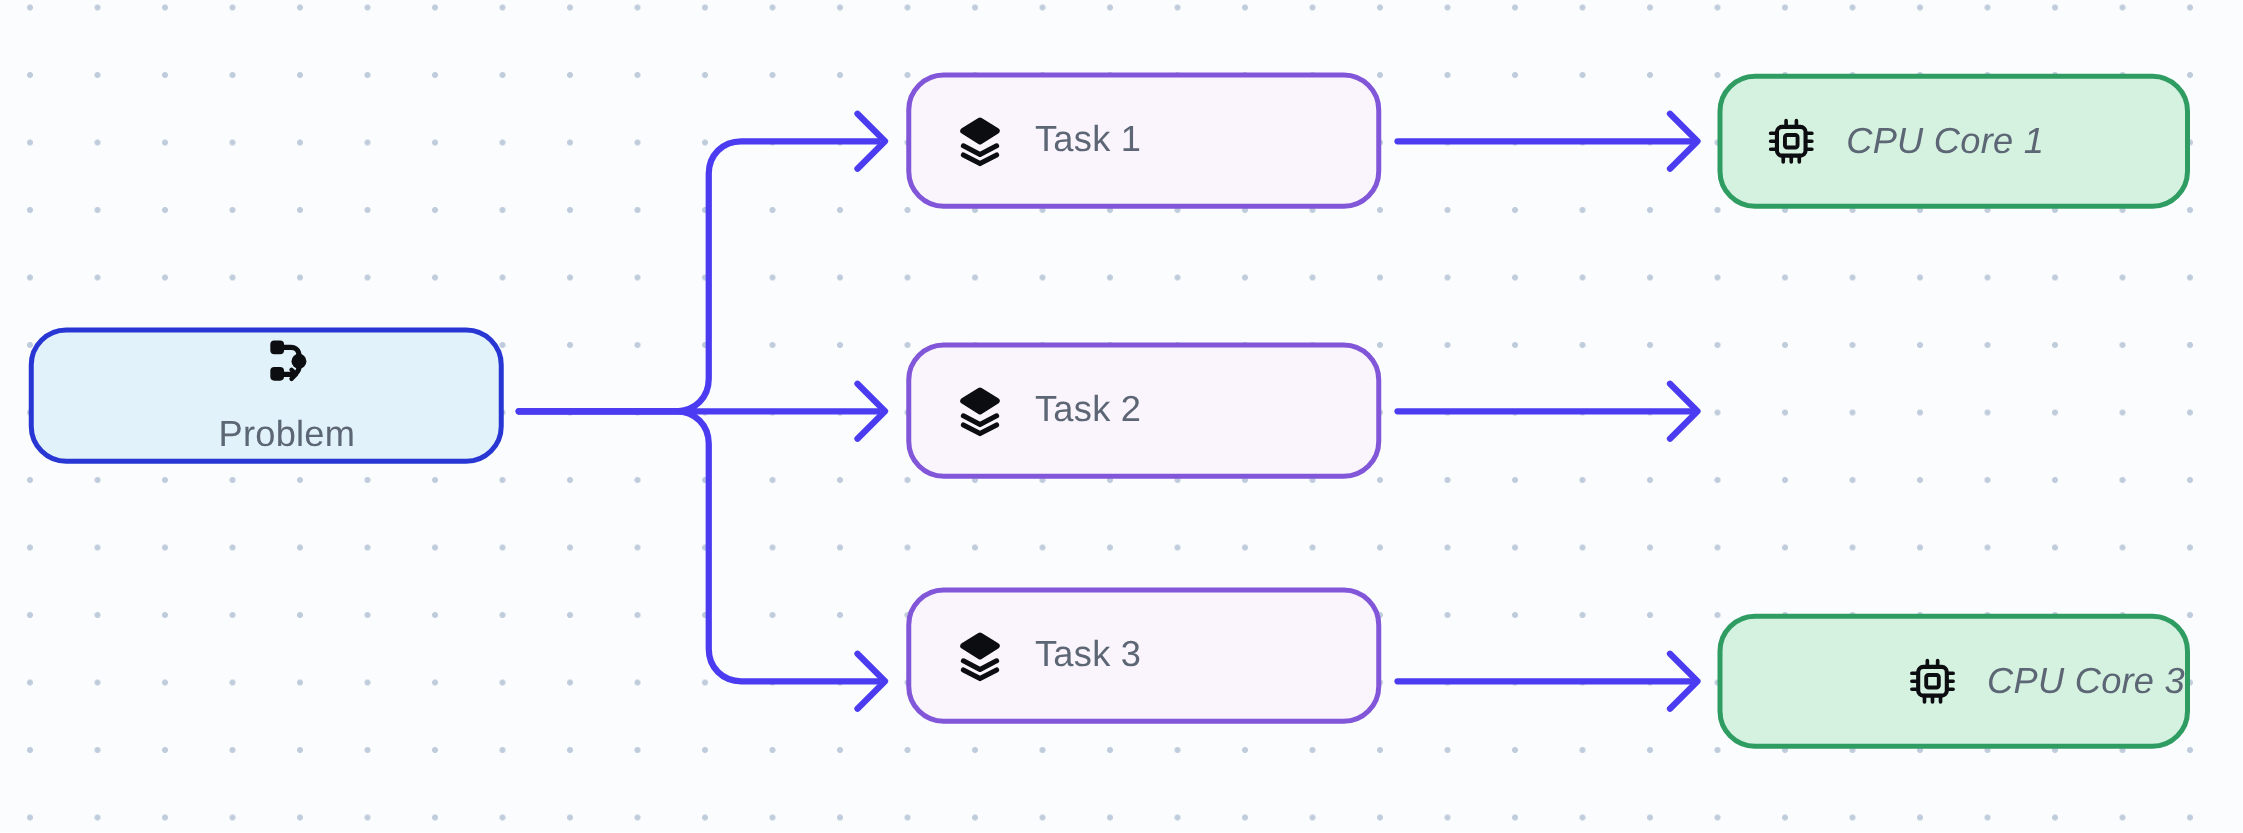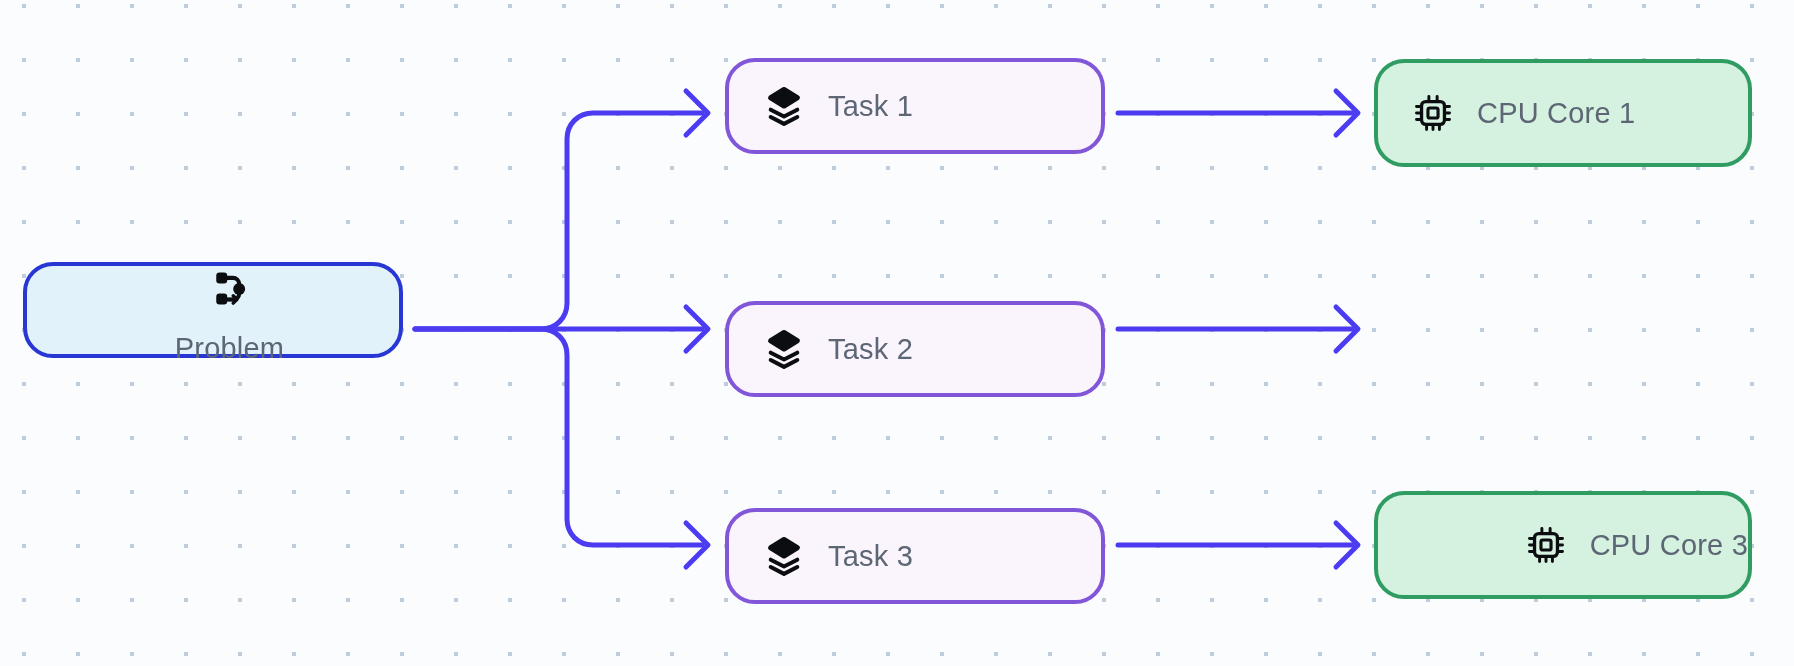--- a/index.html
+++ b/index.html
@@ -6,29 +6,29 @@
   .canvas{
     position:relative;width:1794px;height:666px;overflow:hidden;
     background-color:#fbfcfe;
     background-image:radial-gradient(circle,#bfccdb 2.2px,transparent 2.5px);
     background-size:54px 54px;background-position:-3px -21px;
     font-family:"Liberation Sans",sans-serif;
   }
   .edge-layer{position:absolute;left:0;top:0;width:1794px;height:666px;}
   .edge{stroke:#4b3bf1;stroke-width:5;fill:none;stroke-linecap:round;stroke-linejoin:round;}
   .node{
-    position:absolute;width:380px;height:96px;box-sizing:border-box;
+    position:absolute;width:380px;height:109px;box-sizing:border-box;
     border:4px solid;border-radius:30px;
     display:flex;align-items:center;padding-left:33px;gap:22px;
   }
   .node .label{font-size:29px;font-weight:400;color:#5c6674;letter-spacing:.2px;white-space:nowrap;}
   .node-problem{left:23px;top:262px;background:#e1f2fa;border-color:#2837d3;flex-direction:column;}
   .node-task{left:725px;background:#faf4fd;border-color:#8156d8;}
-  .node-cpu{left:1374px;background:#d5f1df;border-color:#2f9c62;width:378px;height:108px;}
-  .trow1{top:58px;}.trow2{top:274px;margin-top:27px;}.trow3{top:508px;text-align:center;}
+  .node-cpu{left:1374px;background:#d5f1df;border-color:#2f9c62;width:378px;height:108px;font-style:italic;}
+  .trow1{top:58px;}.trow2{top:274px;}.trow3{top:470px;text-align:center;}
   .crow1{top:59px;}.crow2{top:275px;}.crow3{top:491px;justify-content:flex-end;}
   .icon{width:44px;height:44px;flex:0 0 44px;}
   .icon svg{display:block;width:100%;height:100%;}
   .ink{fill:#0c0d10;}
   .ink-s{fill:none;stroke:#0c0d10;stroke-linecap:round;stroke-linejoin:round;}
 </style>
 </head>
 <body>
 
 <div class="canvas">

